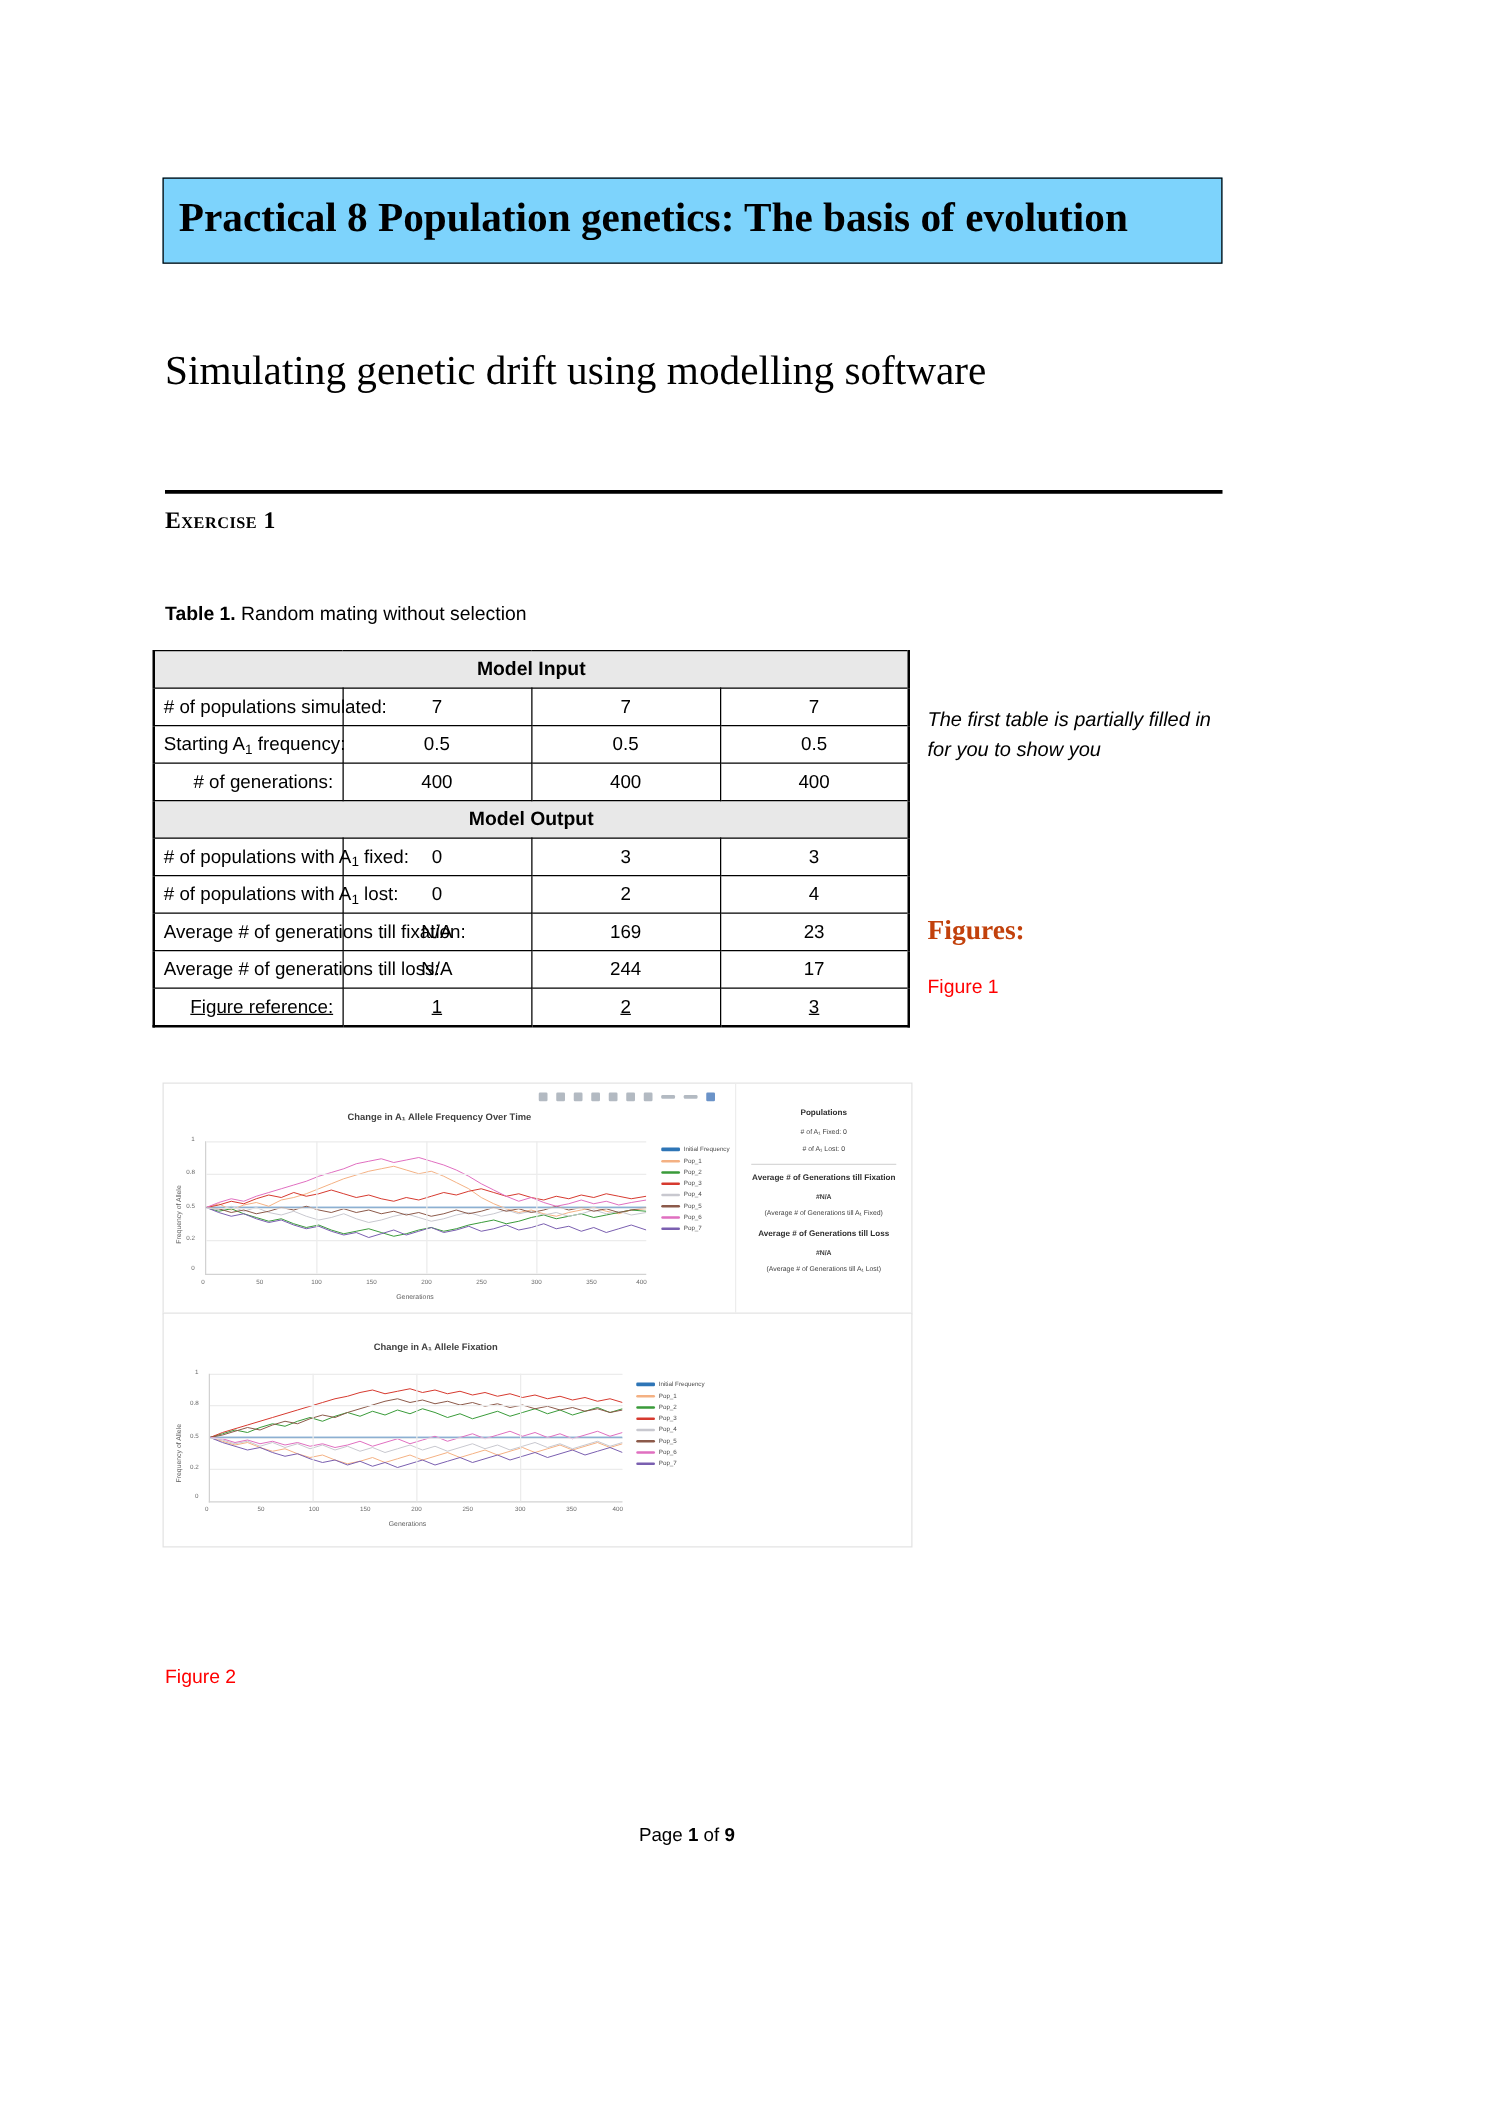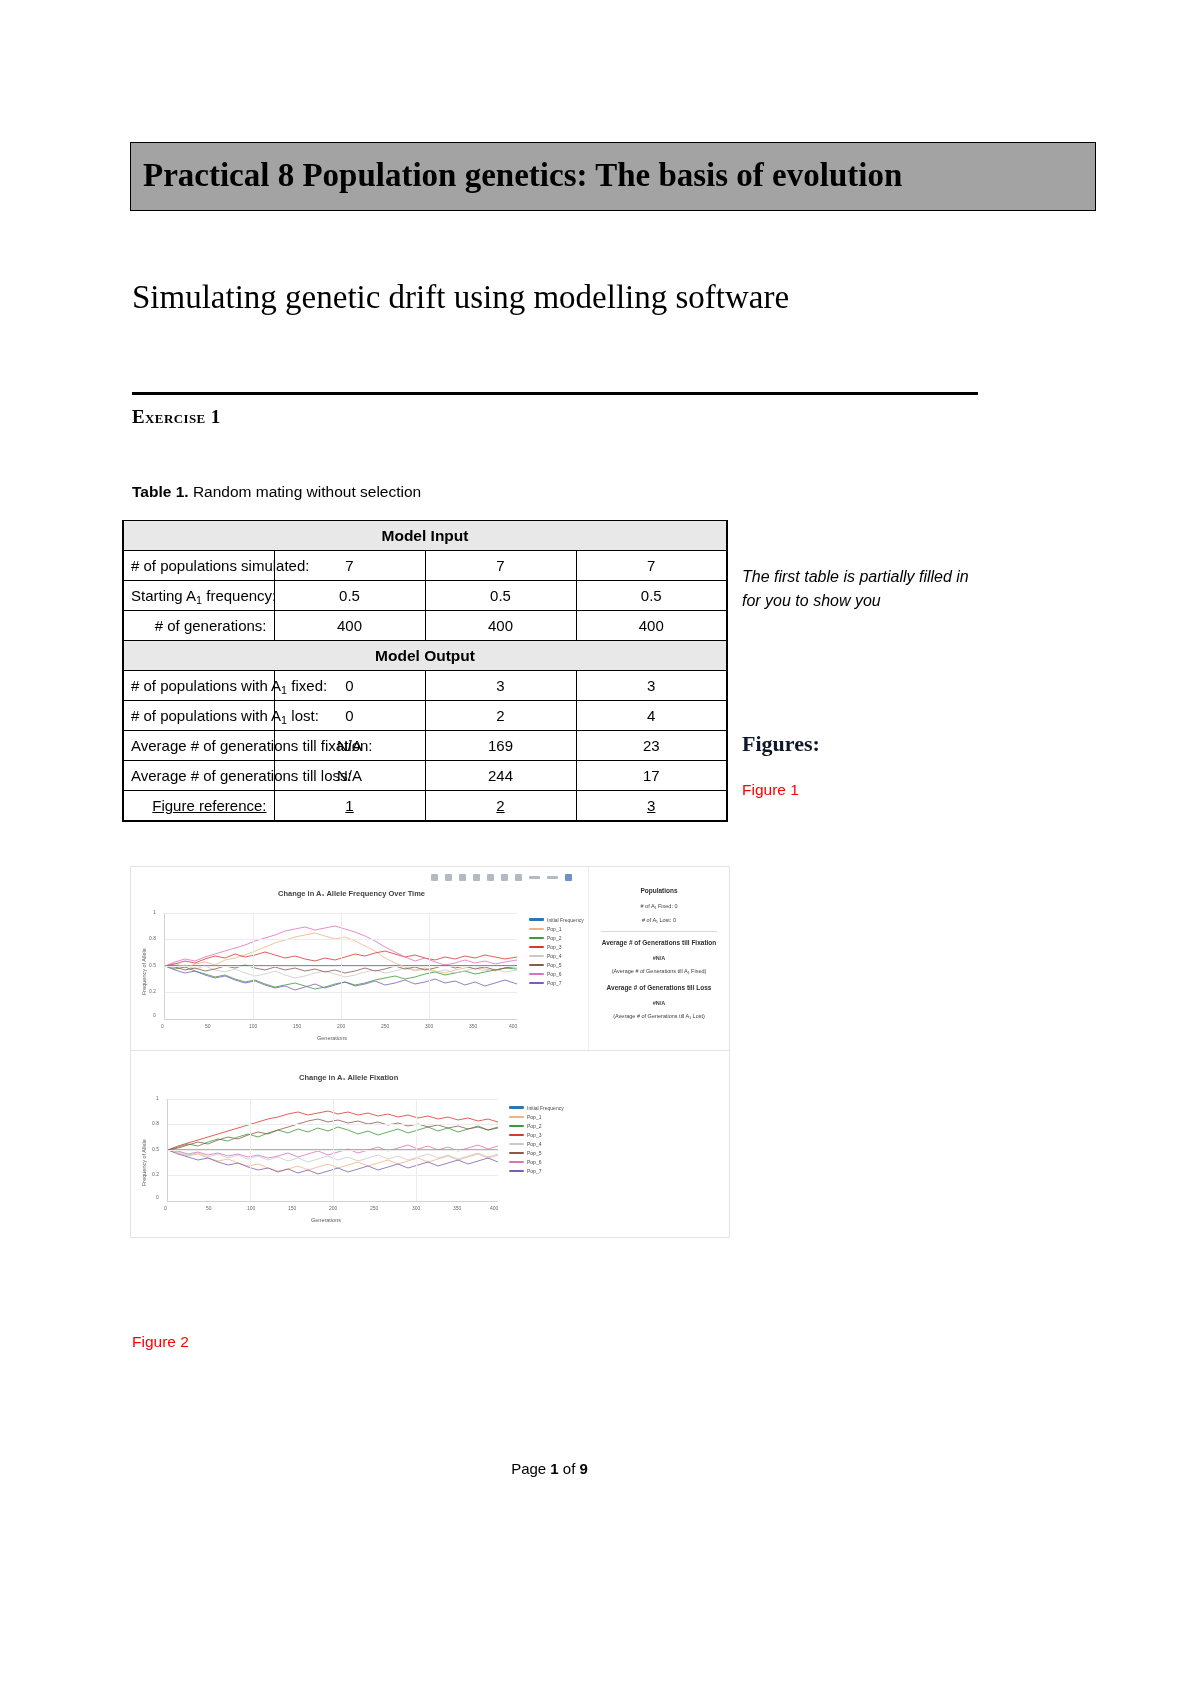--- a/index.html
+++ b/index.html
@@ -19,23 +19,23 @@
     position: absolute;
     inset: 0;
     background: #ffffff;
   }
 
   
   .title-banner {
     position: absolute;
     left: 130px;
     top: 142px;
-    width: 966px;
+    width: 848px;
     box-sizing: border-box;
-    background: #a3a3a3;
+    background: #7dd3fc;
     border: 1.5px solid #000;
     padding: 10px 10px 12px 12px;
   }
   .title-banner .title-text {
     font-family: "Liberation Serif", serif;
     font-weight: bold;
     font-size: 33px;
     line-height: 1.36;
     letter-spacing: 0px;
     color: #000;
@@ -135,21 +135,21 @@
     line-height: 1.52;
     color: #000;
   }
   .figures-heading {
     position: absolute;
     left: 742px;
     top: 731px;
     font-family: "Liberation Serif", serif;
     font-weight: bold;
     font-size: 22px;
-    color: #0f172a;
+    color: #c2410c;
   }
   .figure1-label {
     position: absolute;
     left: 742px;
     top: 781px;
     font-size: 15.5px;
     color: #ff0000;
   }
   .figure2-label {
     position: absolute;

